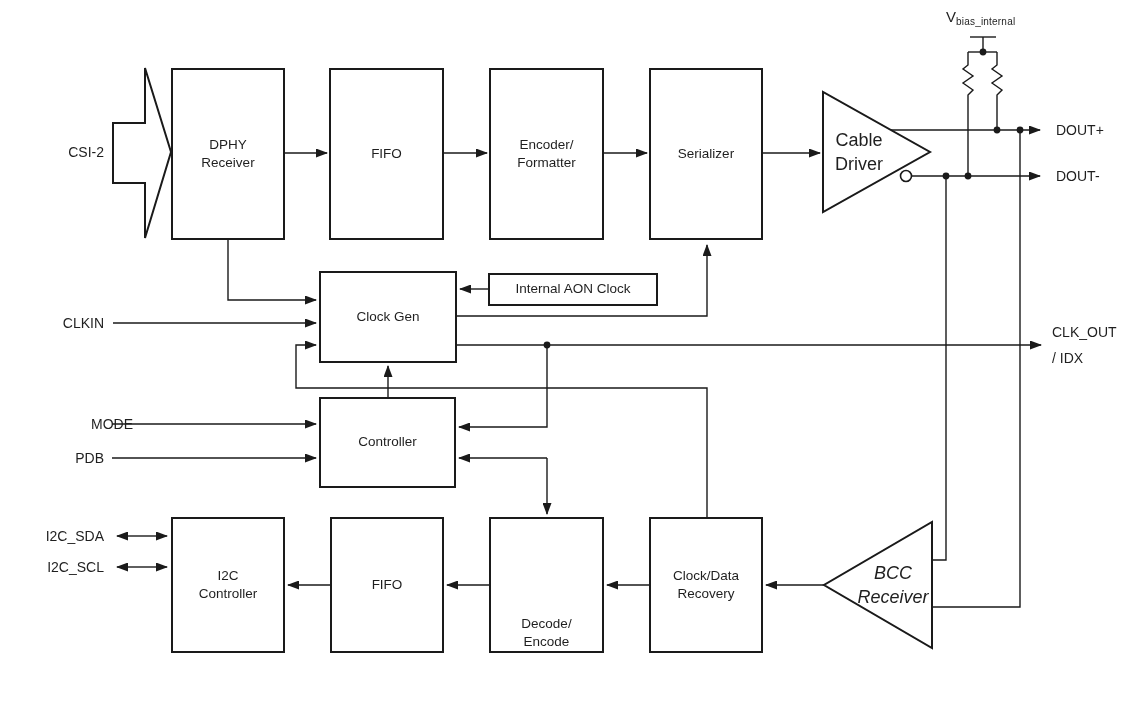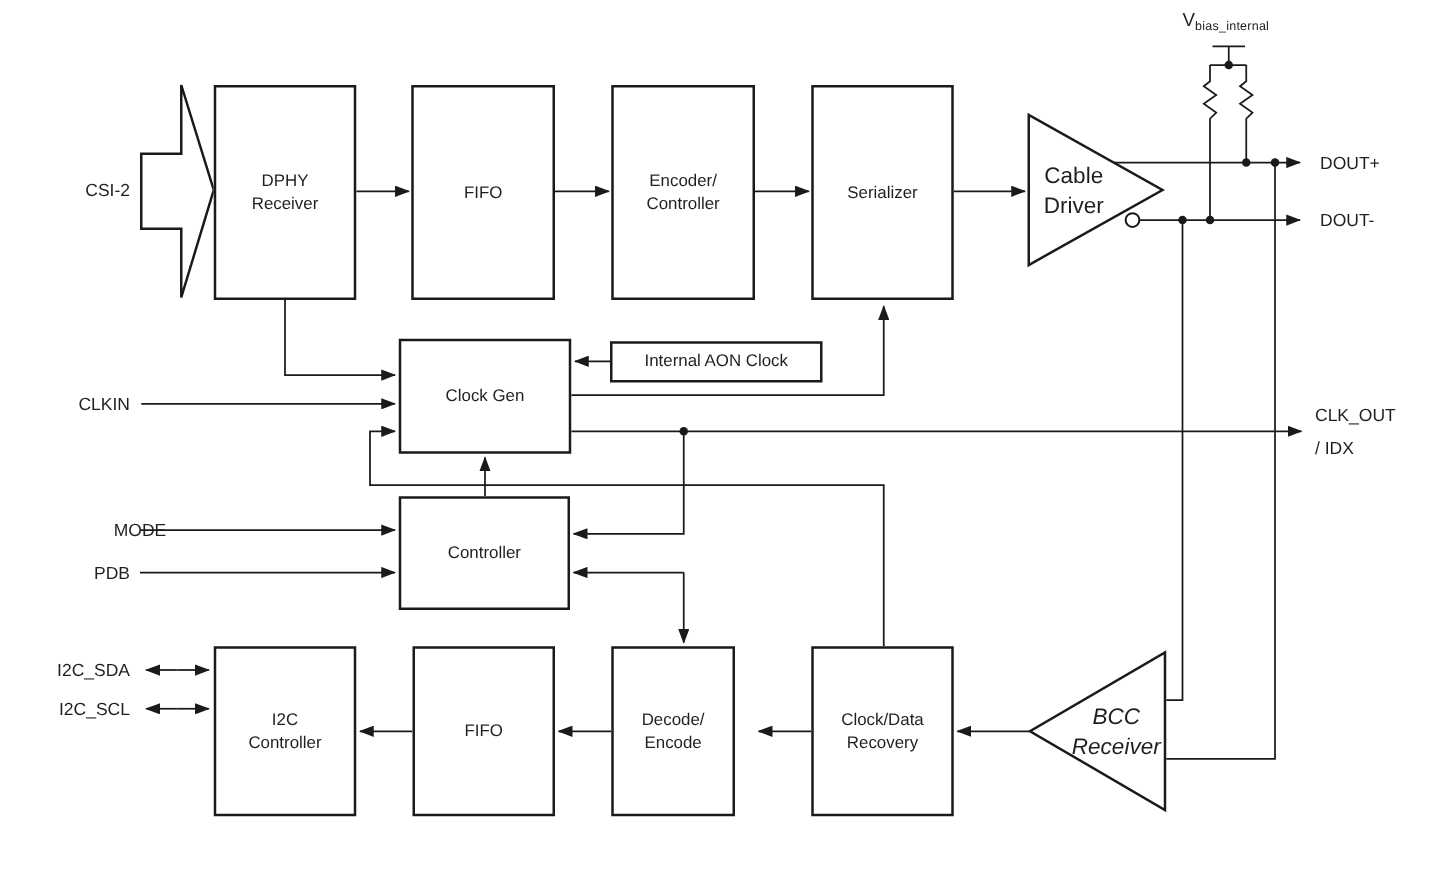--- a/index.html
+++ b/index.html
@@ -98,42 +98,42 @@
 
   <div class="block" style="left:171px;top:68px;width:114px;height:172px;">
     <span>DPHY
 Receiver</span>
   </div>
   <div class="block" style="left:329px;top:68px;width:115px;height:172px;">
     <span>FIFO</span>
   </div>
   <div class="block" style="left:489px;top:68px;width:115px;height:172px;">
     <span>Encoder/
-Controller</span>
+Formatter</span>
   </div>
   <div class="block" style="left:649px;top:68px;width:114px;height:172px;">
     <span>Serializer</span>
   </div>
   <div class="block" style="left:319px;top:271px;width:138px;height:92px;">
     <span>Clock Gen</span>
   </div>
   <div class="block" style="left:488px;top:273px;width:170px;height:33px;">
     <span>Internal AON Clock</span>
   </div>
   <div class="block" style="left:319px;top:397px;width:137px;height:91px;">
     <span>Controller</span>
   </div>
   <div class="block" style="left:171px;top:517px;width:114px;height:136px;">
     <span>I2C
 Controller</span>
   </div>
   <div class="block" style="left:330px;top:517px;width:114px;height:136px;">
     <span>FIFO</span>
   </div>
-  <div class="block" style="left:489px;top:517px;width:99px;height:136px;">
+  <div class="block" style="left:489px;top:517px;width:115px;height:136px;align-items:flex-end;">
     <span>Decode/
 Encode</span>
   </div>
   <div class="block" style="left:649px;top:517px;width:114px;height:136px;">
     <span>Clock/Data
 Recovery</span>
   </div>
 
   <div class="tri-label" style="left:817px;top:92px;width:84px;height:120px;">Cable
 Driver</div>

